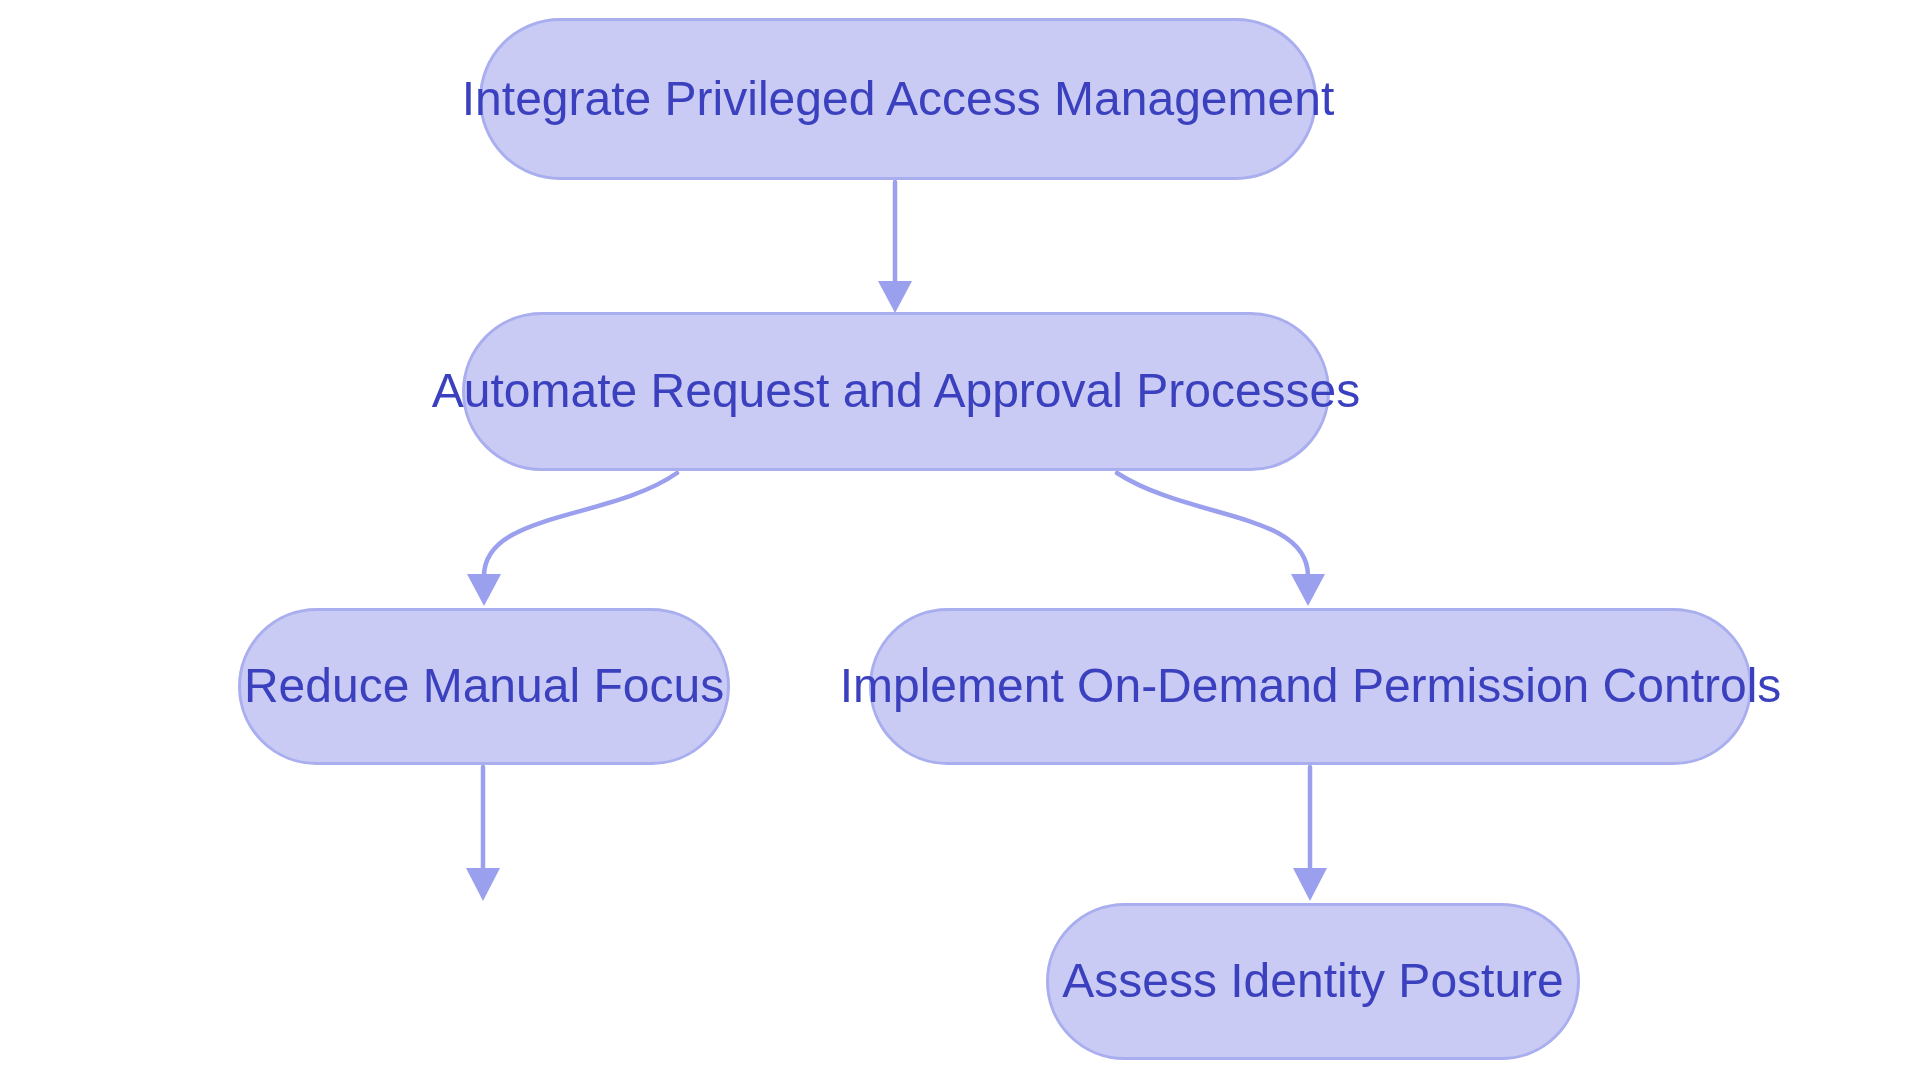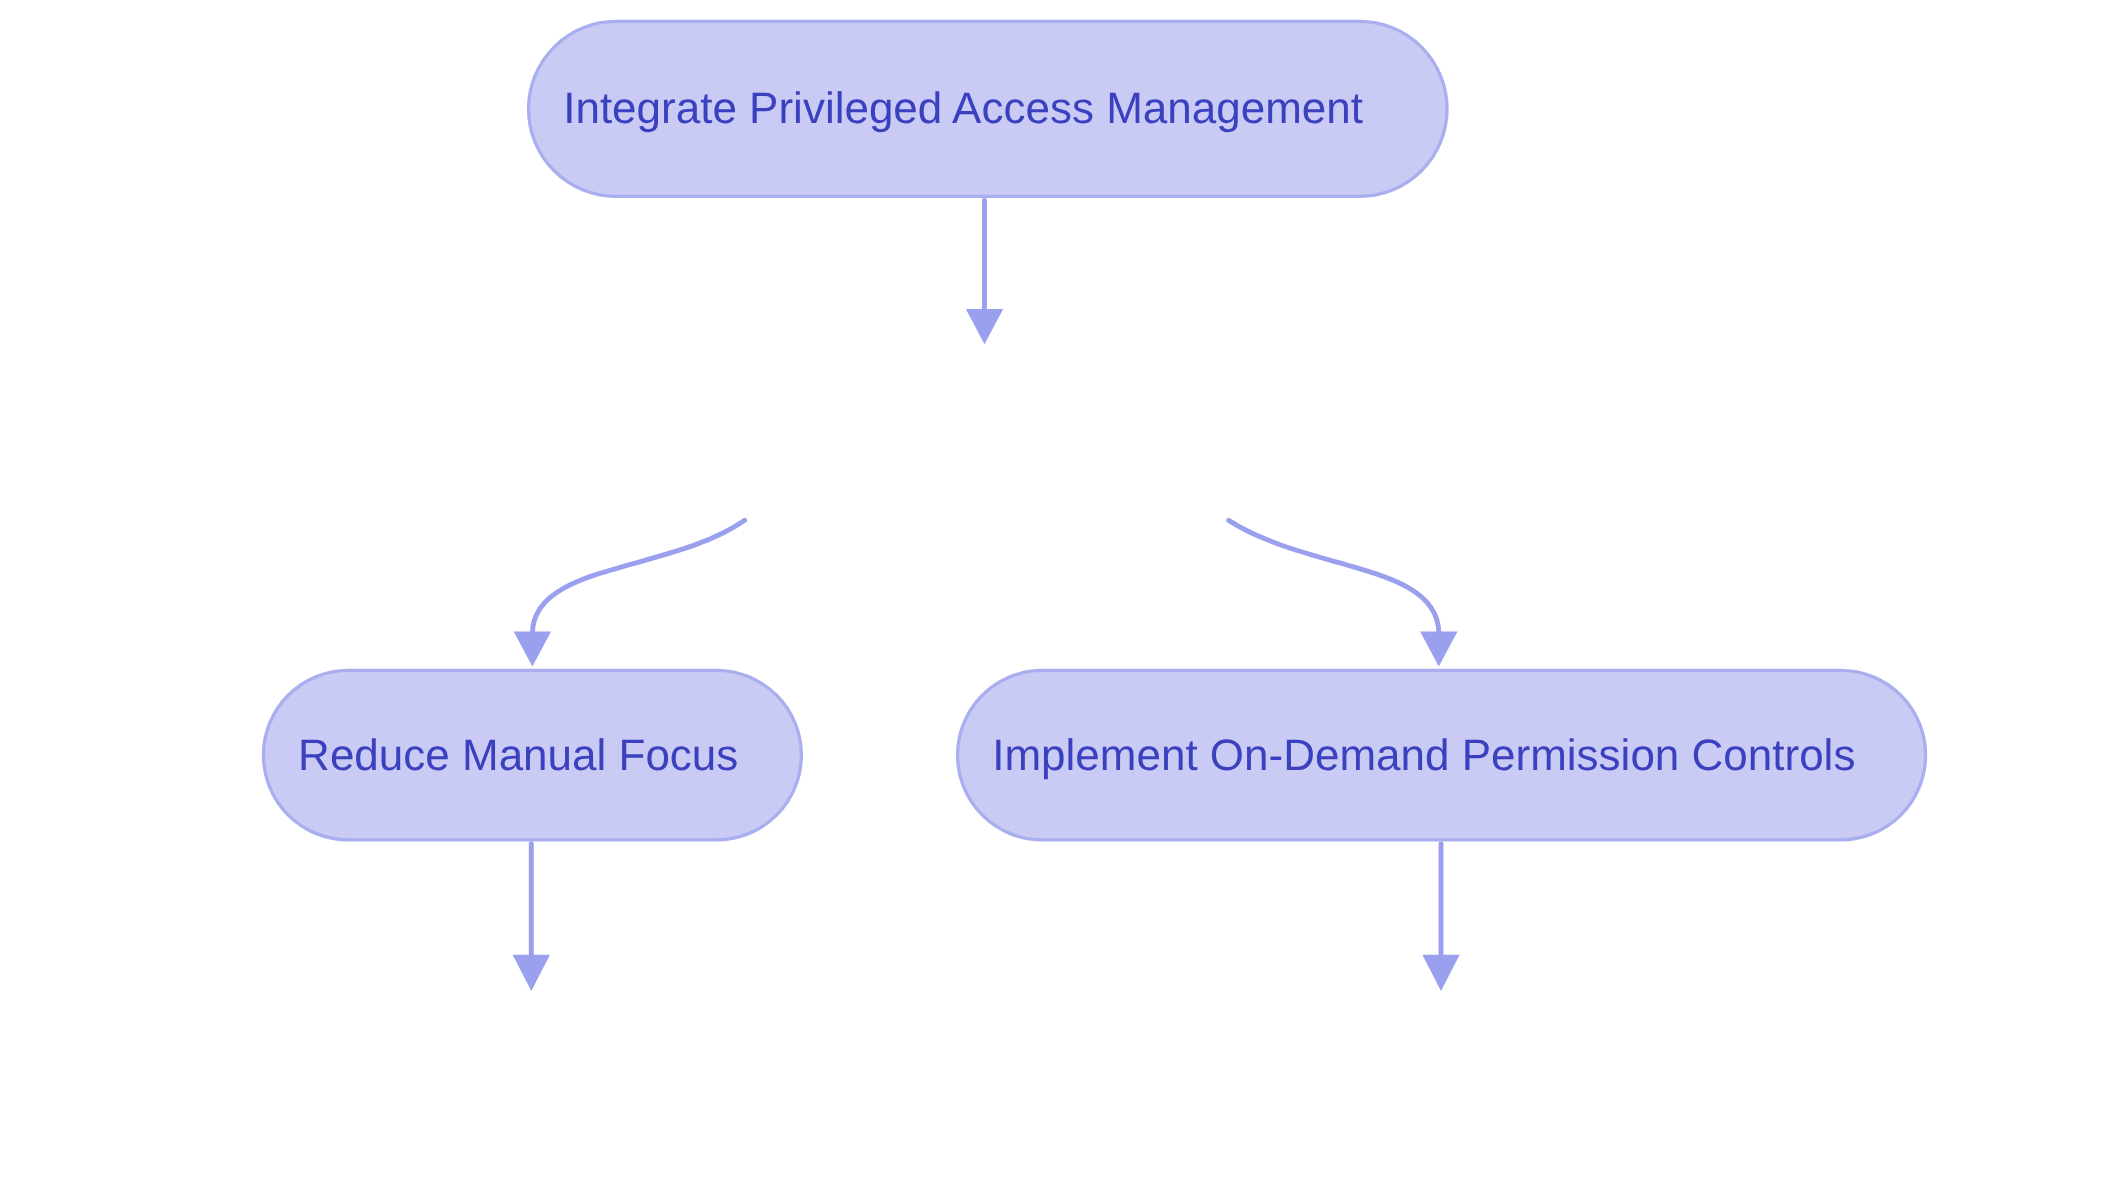--- a/index.html
+++ b/index.html
@@ -22,25 +22,26 @@
   .edges-layer{
     position:absolute;
     inset:0;
     width:100%;
     height:100%;
   }
   .flow-node{
     position:absolute;
     display:flex;
     align-items:center;
+    justify-content:center;
     background:var(--node-fill);
     border:3px solid var(--node-border);
     border-radius:82px;
     color:var(--node-text);
-    font-size:40px;
+    font-size:48px;
     line-height:1.1;
     white-space:nowrap;
     text-align:center;
   }
   .flow-node .label{
     padding:0 30px;
   }
   .node-1{left:479px;top:18px;width:838px;height:162px;}
   .node-2{left:462px;top:312px;width:868px;height:159px;}
   .node-3{left:238px;top:608px;width:492px;height:157px;}
@@ -88,24 +89,30 @@
     <g>
       <path class="edge-path" d="M 1310 767 L 1310 870"></path>
       <path class="edge-head" d="M 1293 868 L 1327 868 L 1310 901 Z"></path>
     </g>
   </svg>
 
   <div class="flow-node node-1">
     <span class="label">Integrate Privileged Access Management</span>
   </div>
 
+  <div class="flow-node node-2">
+    <span class="label">Automate Request and Approval Processes</span>
+  </div>
 
   <div class="flow-node node-3">
     <span class="label">Reduce Manual Focus</span>
   </div>
 
   <div class="flow-node node-4">
     <span class="label">Implement On-Demand Permission Controls</span>
   </div>
 
 
+  <div class="flow-node node-6">
+    <span class="label">Assess Identity Posture</span>
+  </div>
 
 </div>
 
 </body></html>

